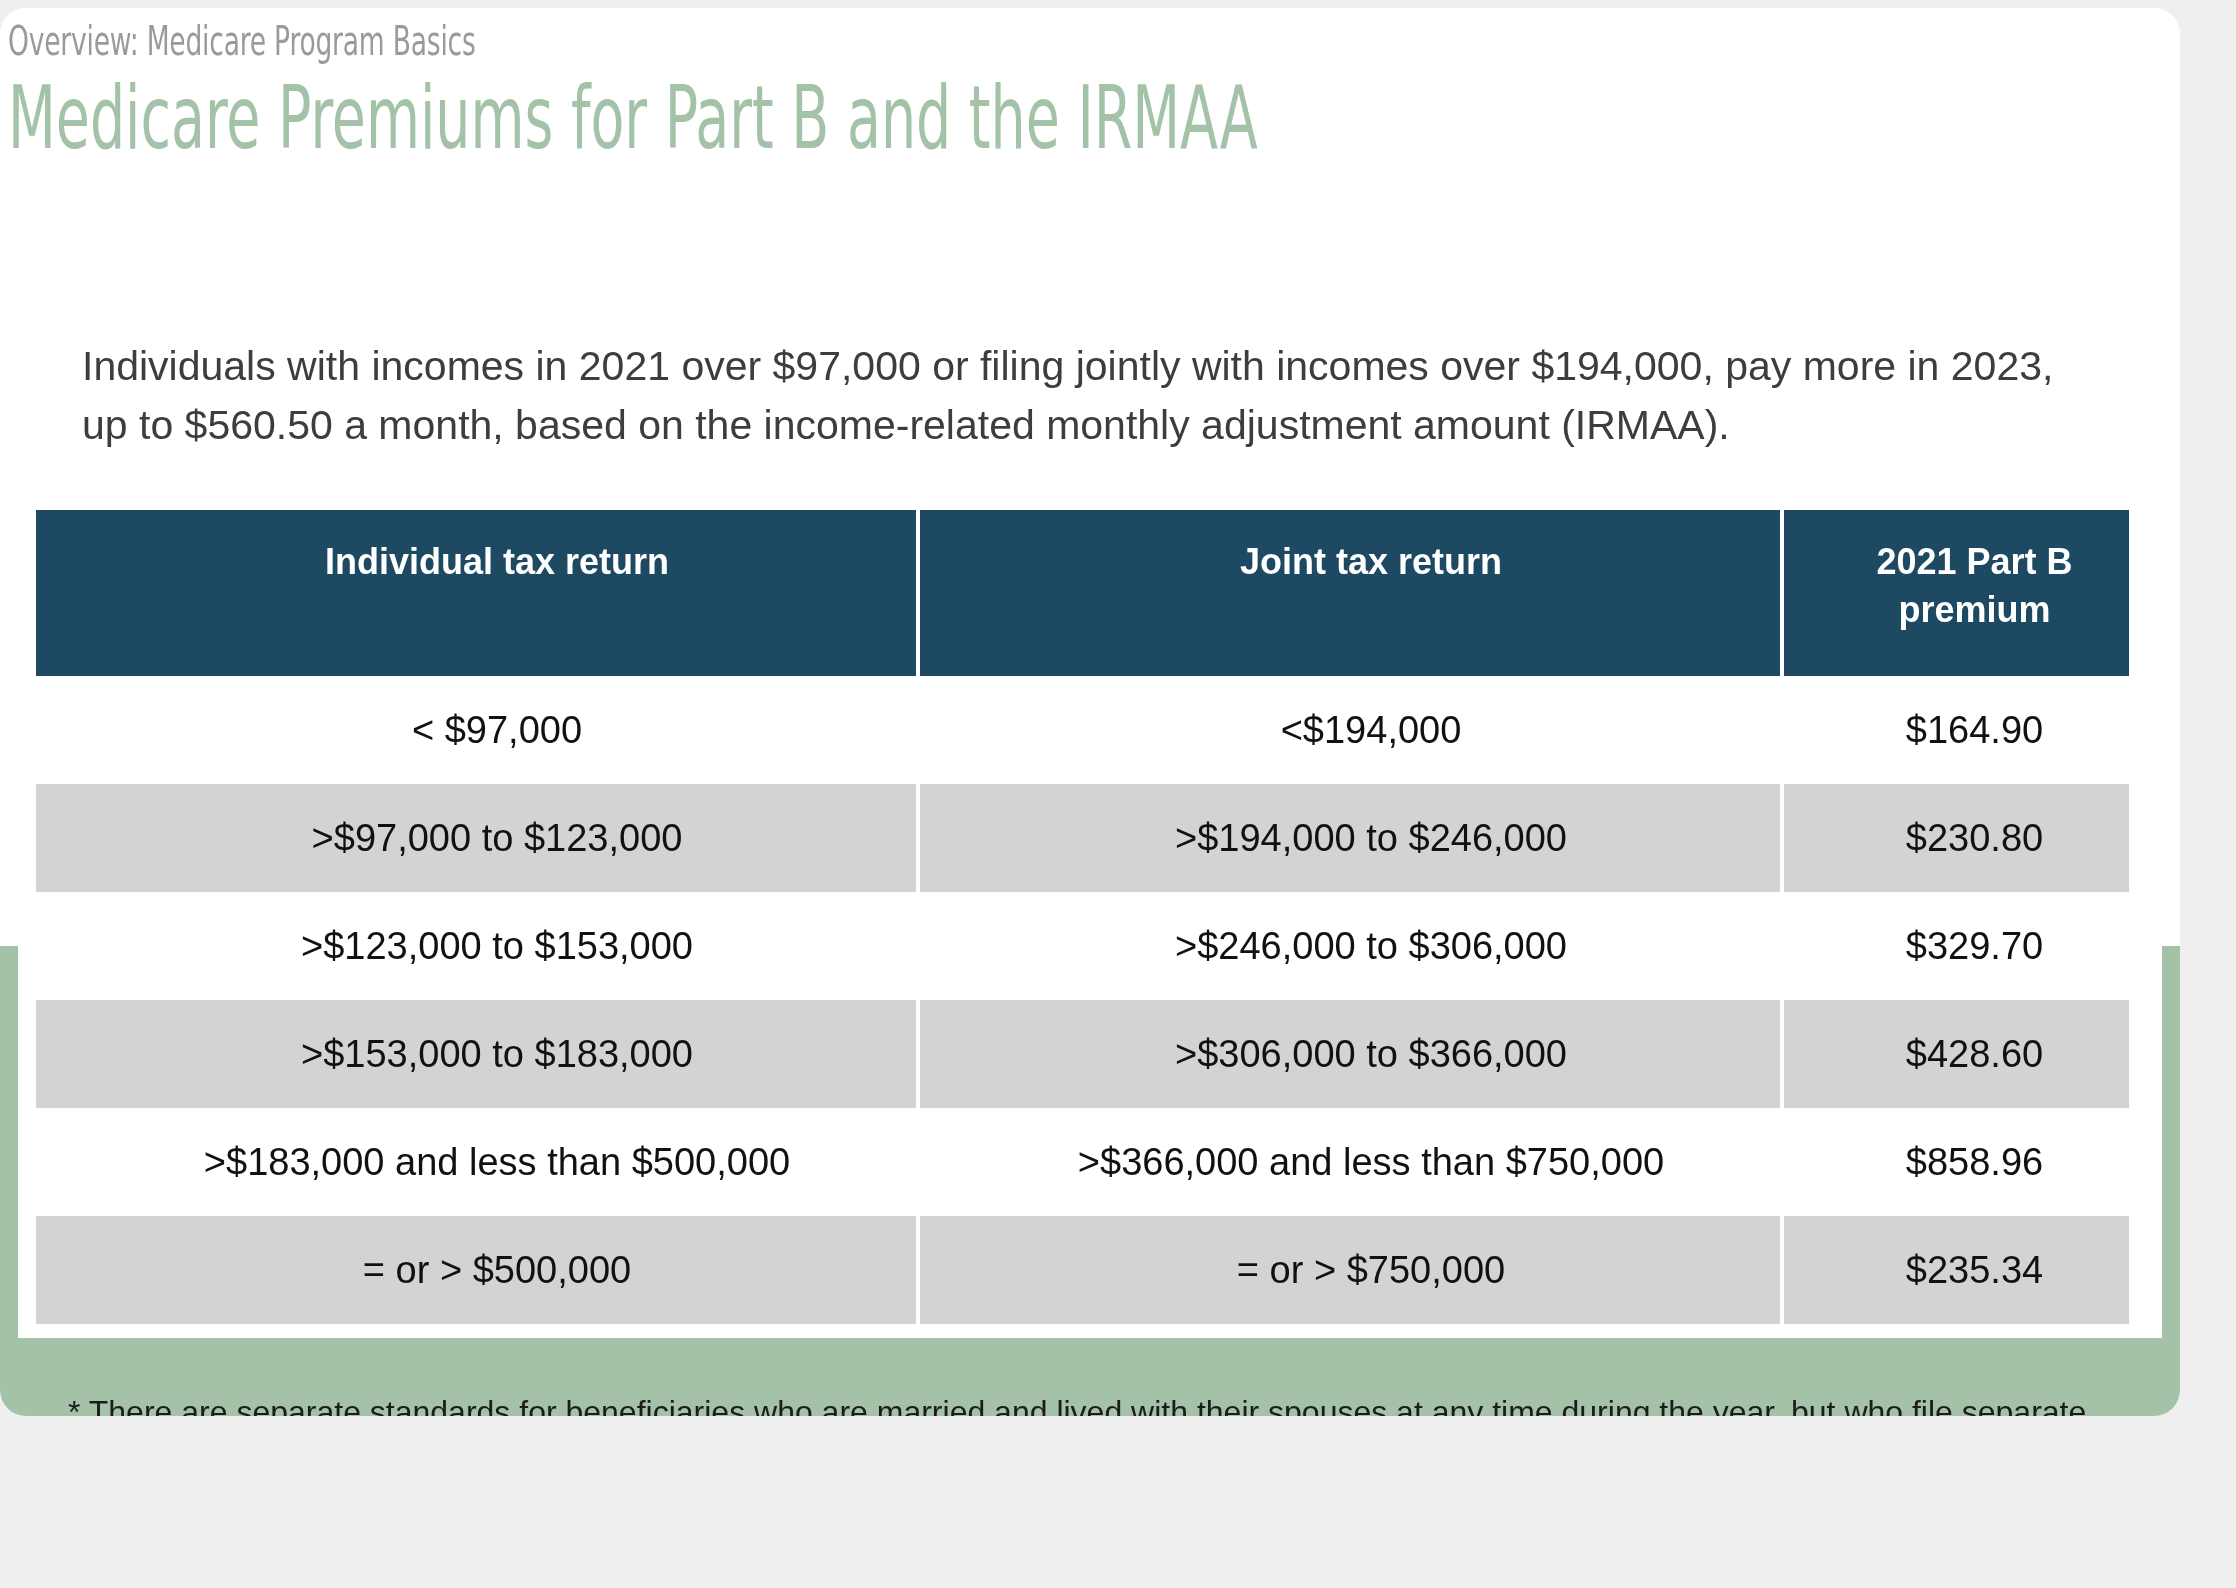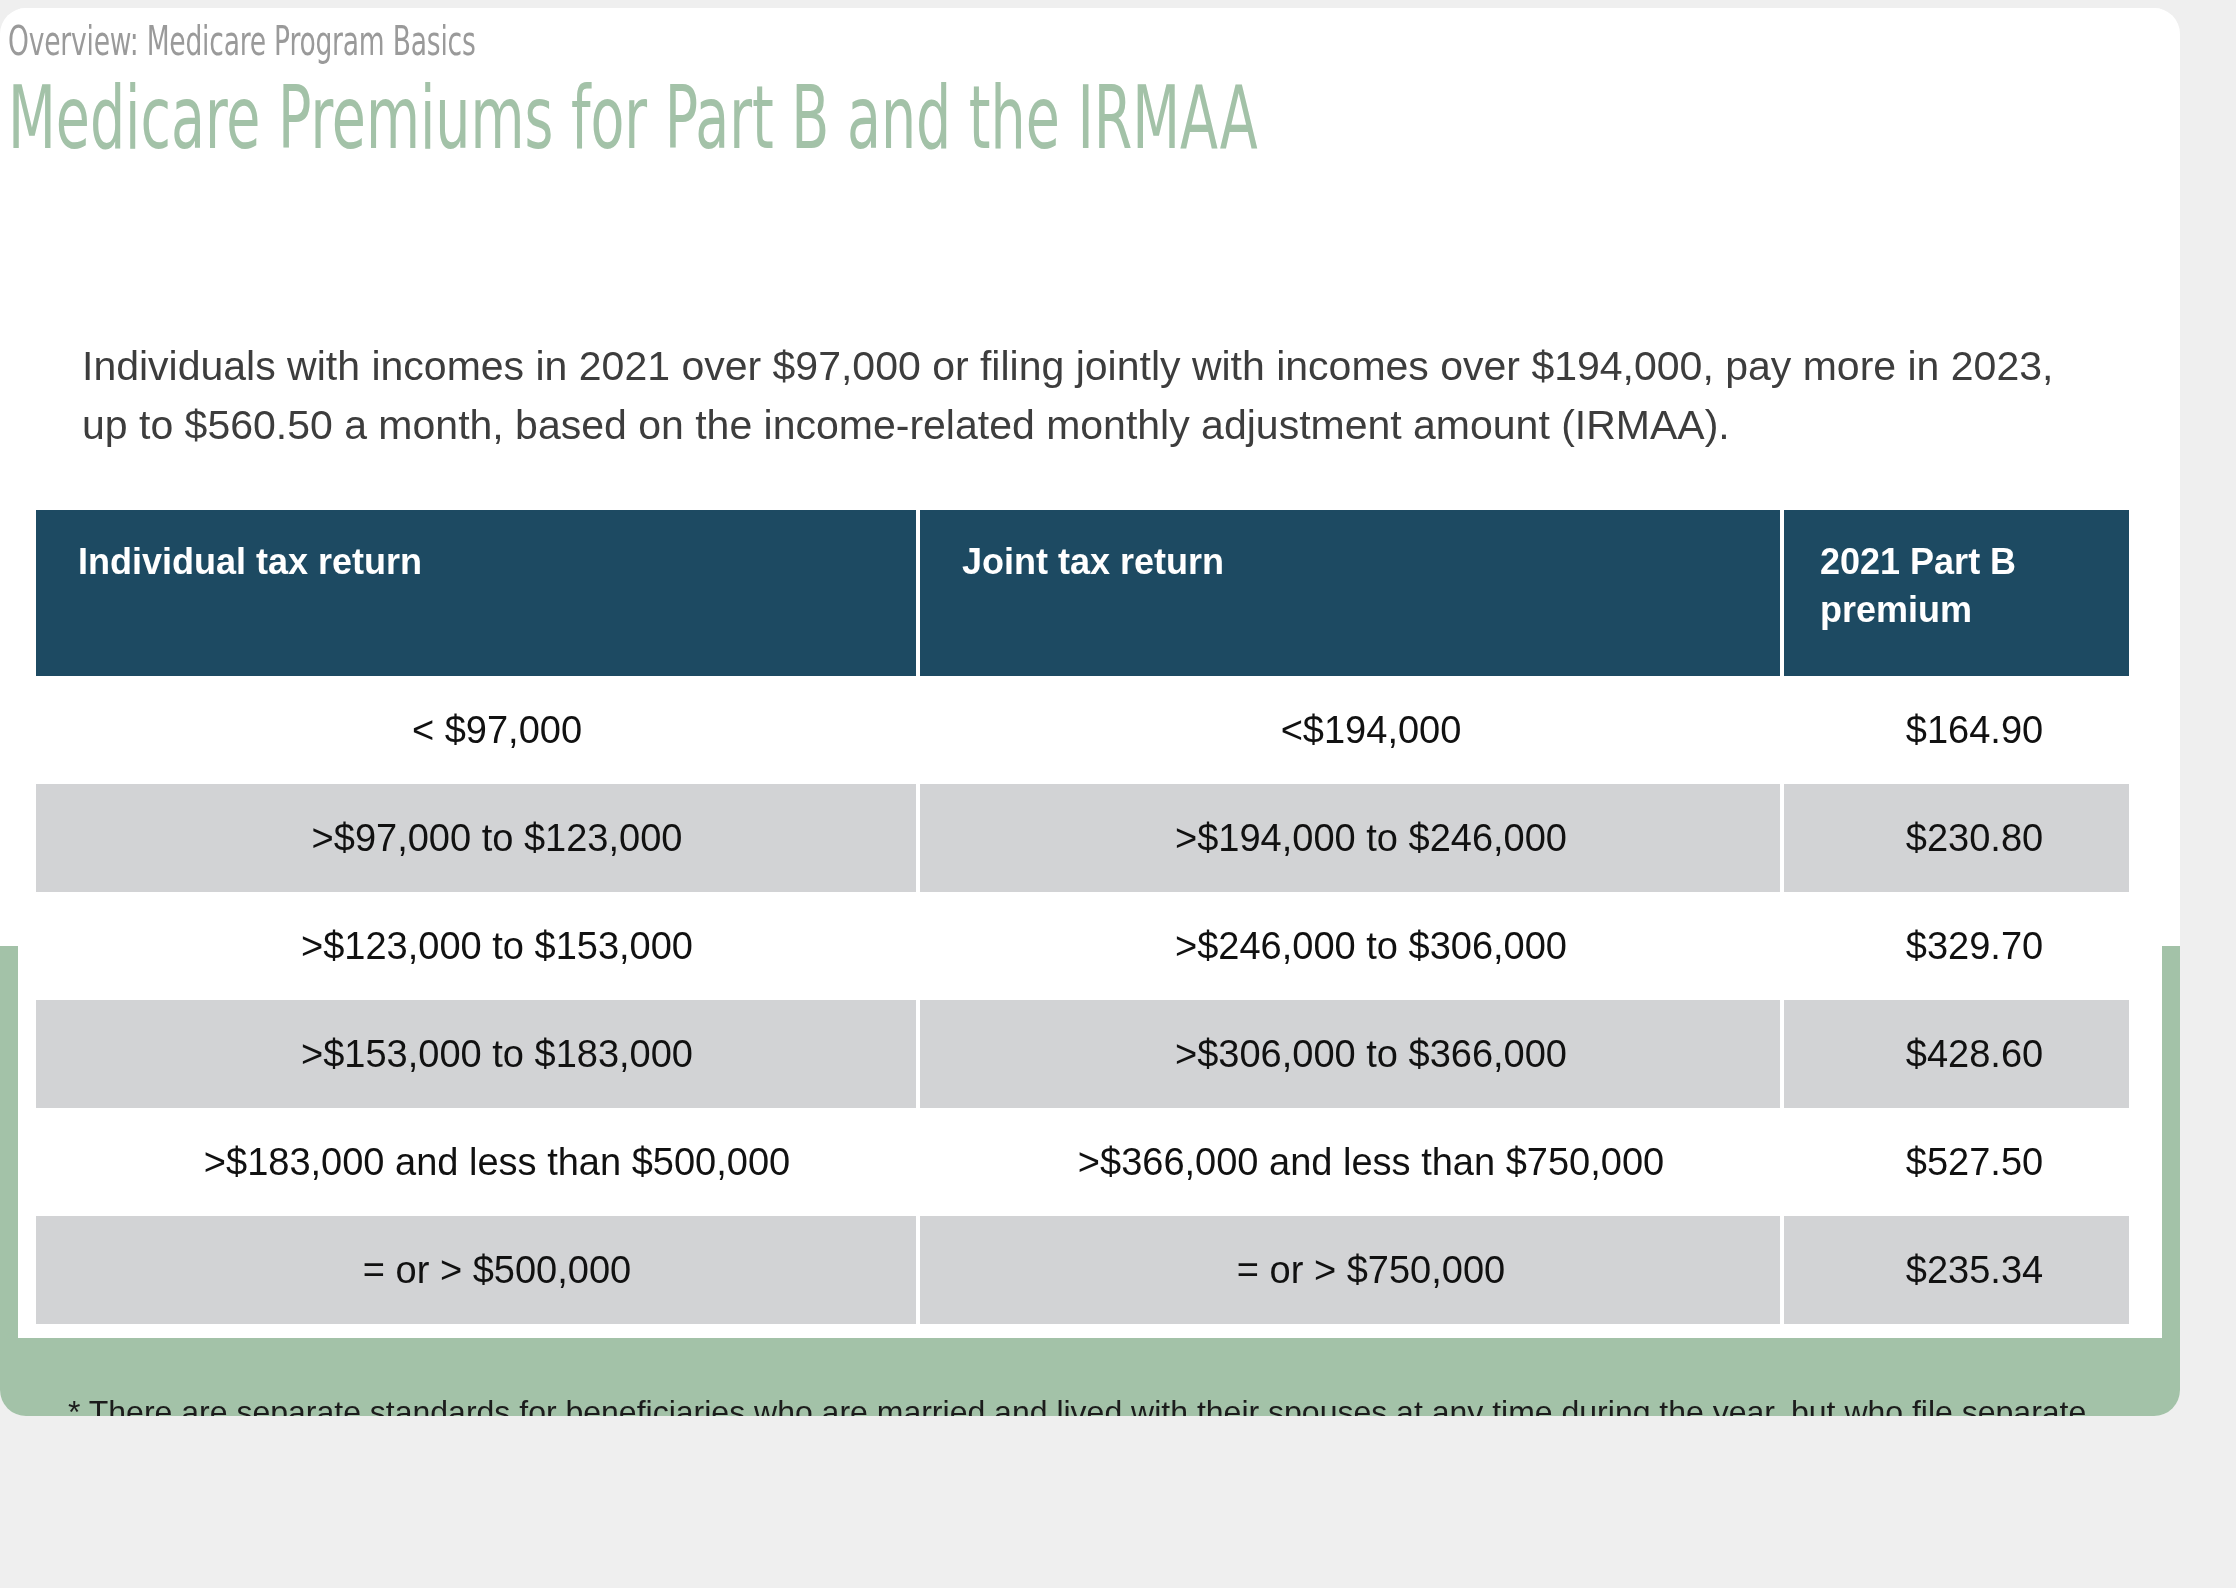--- a/index.html
+++ b/index.html
@@ -99,21 +99,21 @@
   }
   #premium-table col.c-ind  { width: 880px; }
   #premium-table col.c-jnt  { width: 860px; }
   #premium-table col.c-prem { width: 345px; }
 
   #premium-table thead th {
     background: #1d4a62;
     color: #ffffff;
     font-size: 36px;
     font-weight: bold;
-    text-align: left;
+    text-align: center;
     vertical-align: top;
     padding: 28px 0 28px 42px;
     height: 110px;
     line-height: 1.32;
   }
   #premium-table thead th.prem-head {
     padding-left: 36px;
     margin-top: 43px;
   }
 
@@ -189,21 +189,21 @@
         <td class="prem-cell">$329.70</td>
       </tr>
       <tr class="alt">
         <td>&gt;$153,000 to $183,000</td>
         <td>&gt;$306,000 to $366,000</td>
         <td class="prem-cell">$428.60</td>
       </tr>
       <tr>
         <td>&gt;$183,000 and less than $500,000</td>
         <td>&gt;$366,000 and less than $750,000</td>
-        <td class="prem-cell">$527.50</td>
+        <td class="prem-cell">$858.96</td>
       </tr>
       <tr class="alt">
         <td>= or &gt; $500,000</td>
         <td>= or &gt; $750,000</td>
         <td class="prem-cell">$235.34</td>
       </tr>
     </tbody>
   </table>
 
   <p id="footnote">* There are separate standards for beneficiaries who are married and lived with their spouses at any time during the year, but who file separate tax returns from their spouses</p>

